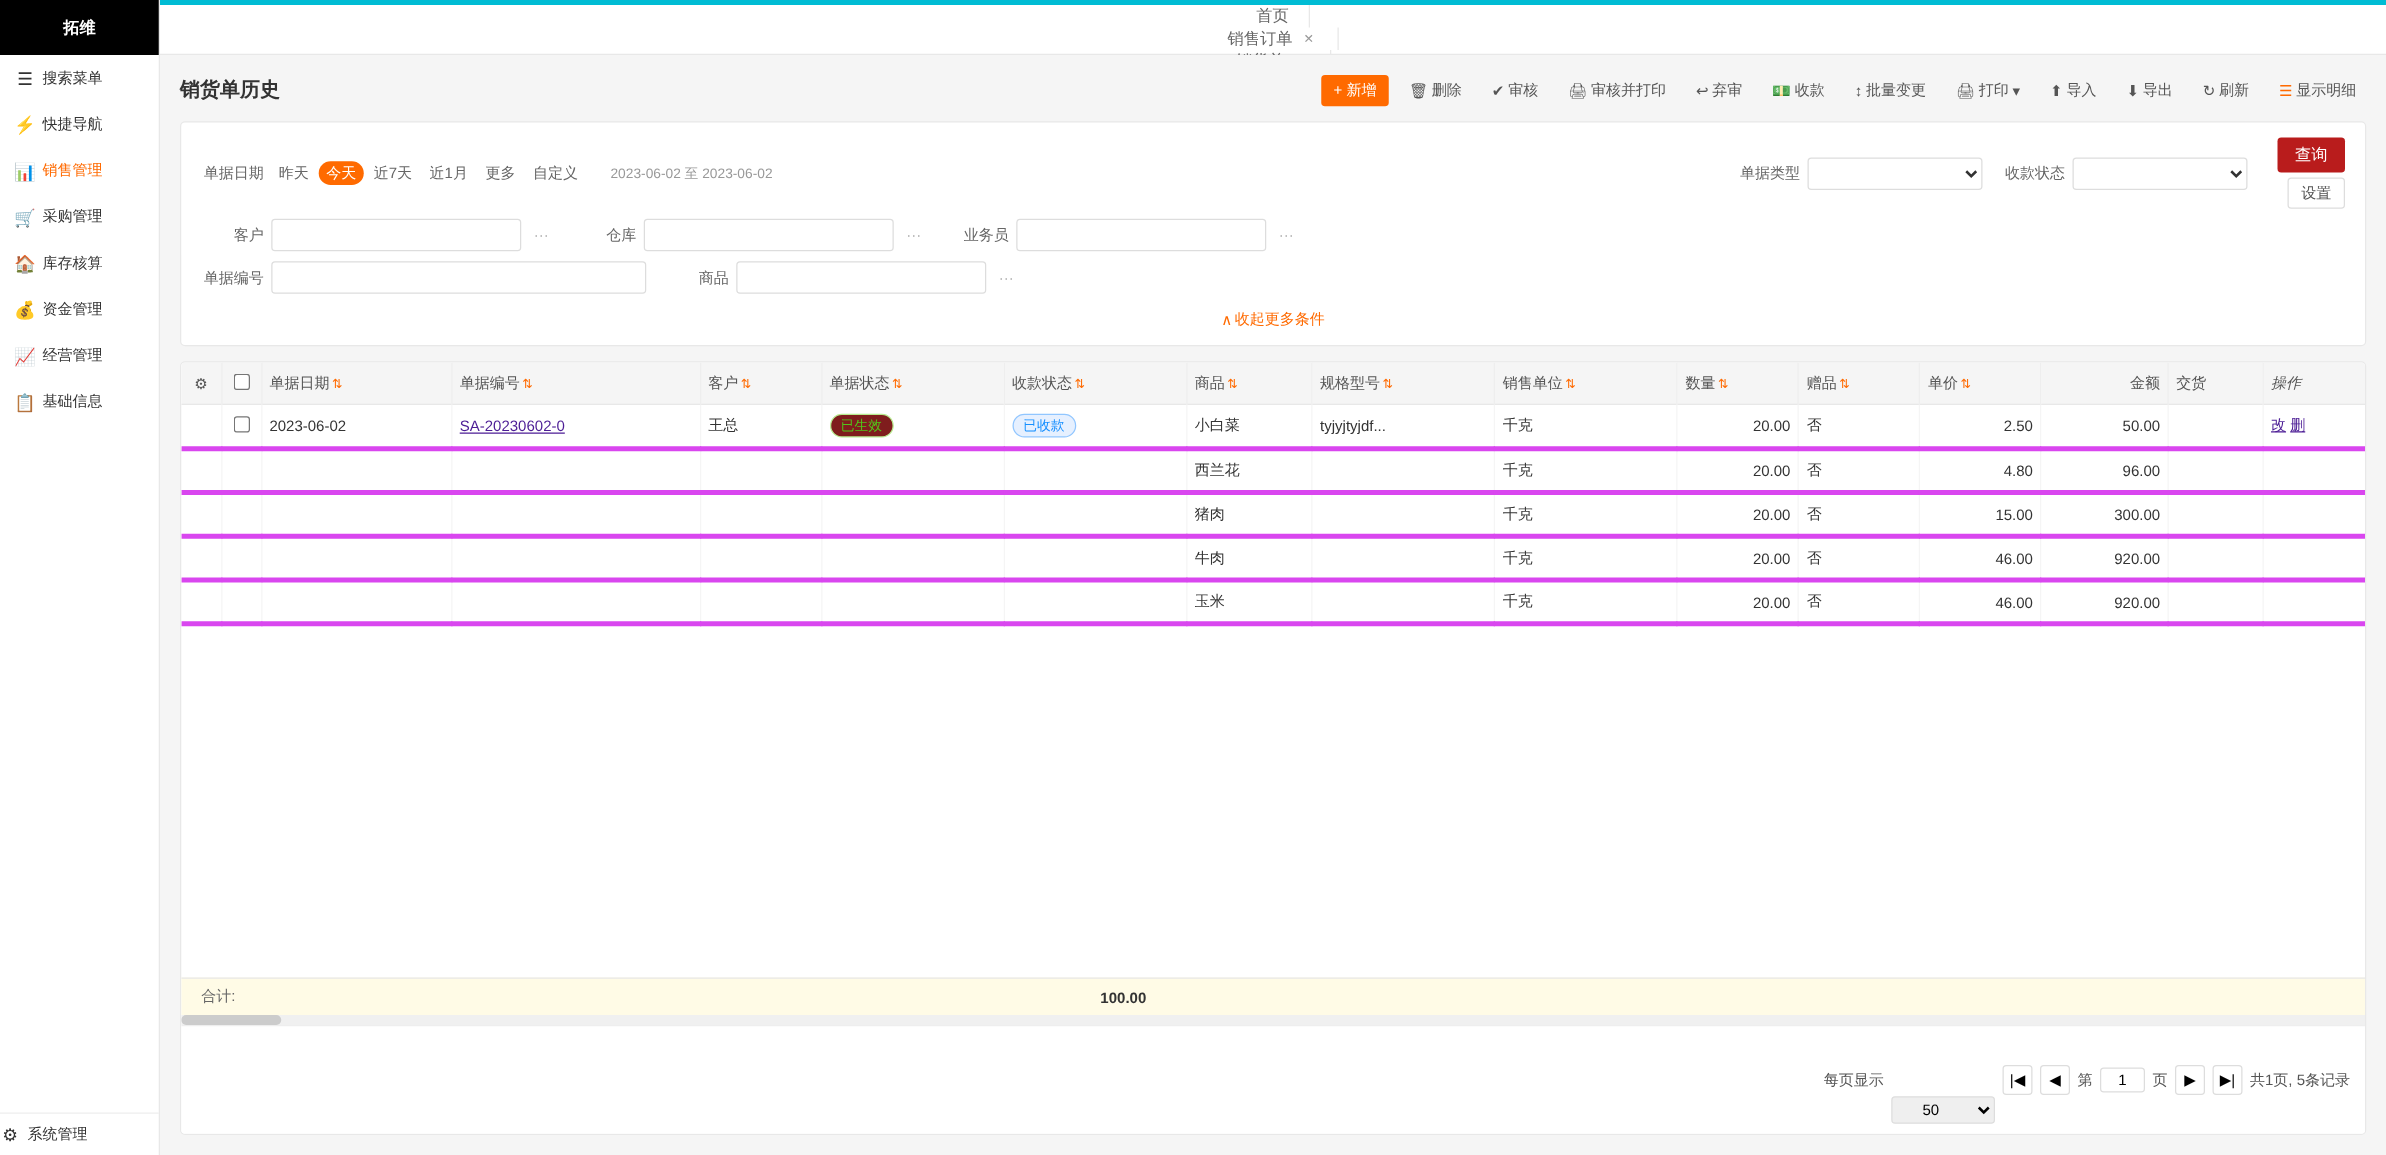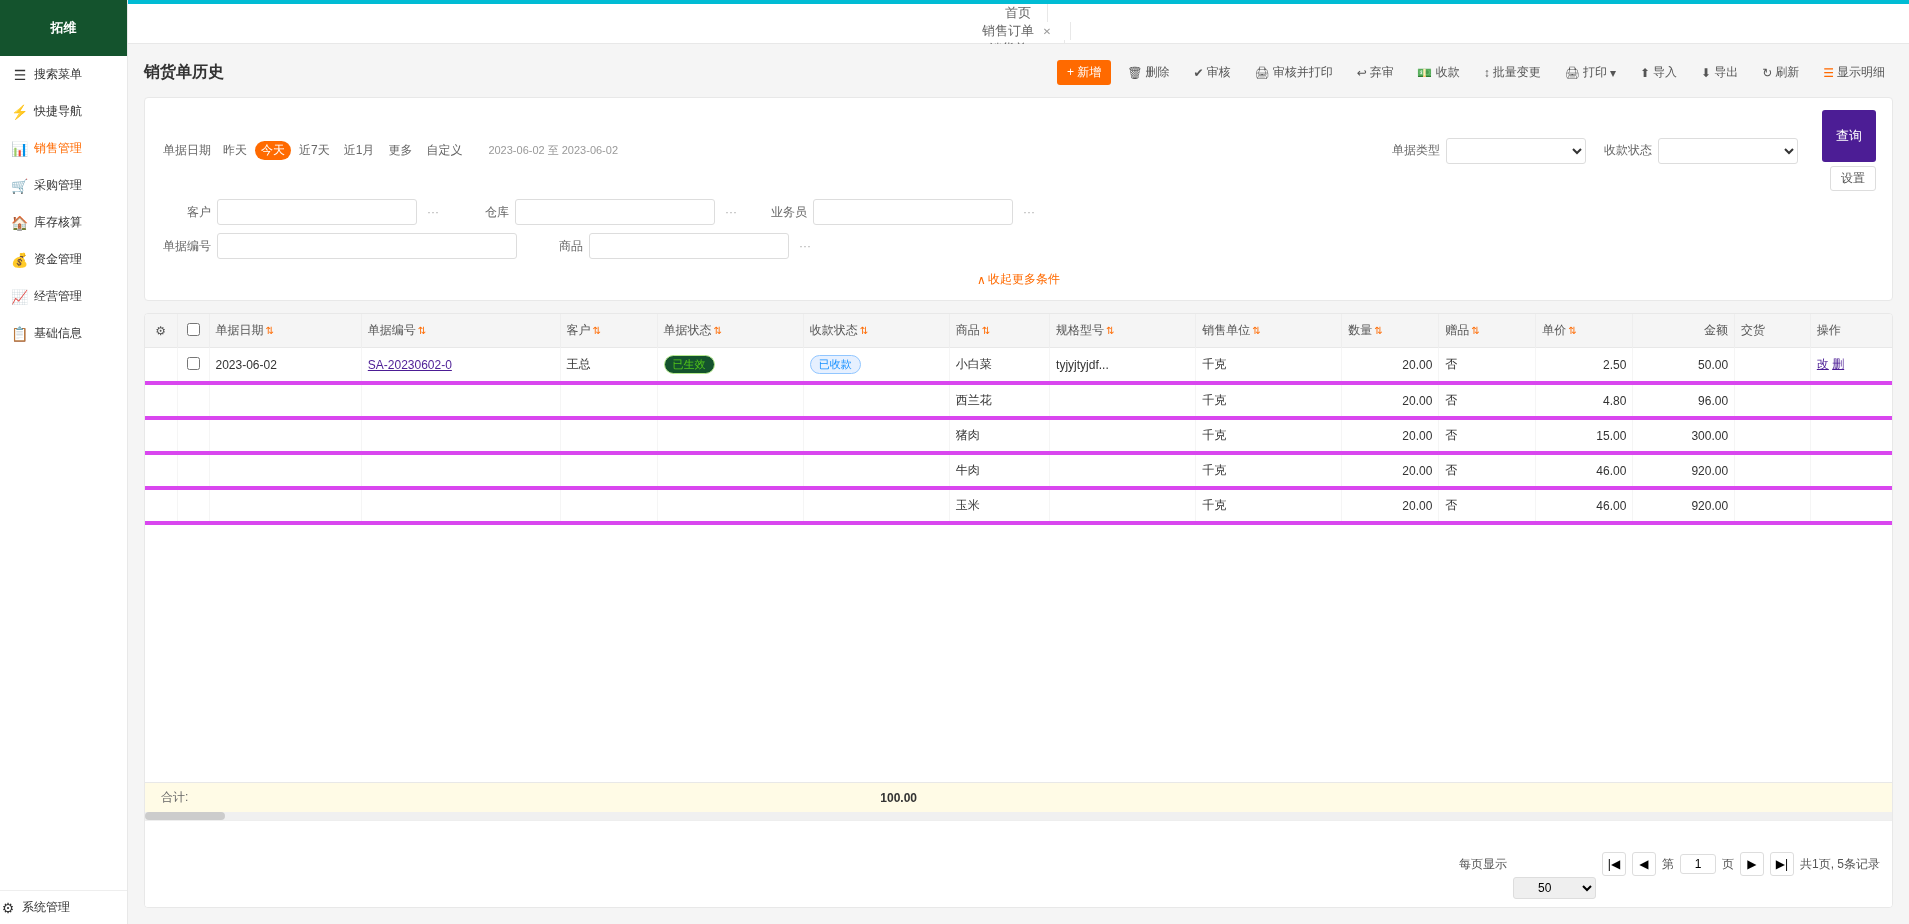--- a/index.html
+++ b/index.html
@@ -1,20 +1,20 @@
 <!DOCTYPE html>
 <html><head>
   <meta charset="utf-8">
   <style>
     * { box-sizing: border-box; margin: 0; padding: 0; }
     body { font-family: 'Microsoft YaHei', Arial, sans-serif; font-size: 12px; background: #f5f5f5; display: flex; height: 924px; overflow: hidden; }
 
     
     .sidebar { width: 128px; background: #fff; border-right: 1px solid #e8e8e8; display: flex; flex-direction: column; height: 100%; }
-    .sidebar-logo { height: 56px; background: #14532d; display: flex; align-items: center; justify-content: center; color: #fff; font-size: 13px; font-weight: bold; padding: 0 8px; }
+    .sidebar-logo { height: 44px; background: #000000; display: flex; align-items: center; justify-content: center; color: #fff; font-size: 13px; font-weight: bold; padding: 0 8px; }
     .sidebar-item { display: flex; align-items: center; padding: 10px 12px; cursor: pointer; color: #333; font-size: 12px; gap: 6px; }
     .sidebar-item.active { color: #ff6a00; }
     .sidebar-icon { width: 16px; height: 16px; display: inline-flex; align-items: center; justify-content: center; font-size: 14px; }
     .sidebar-bottom { margin-top: auto; border-top: 1px solid #eee; padding: 8px 0; }
 
     
     .main { flex: 1; display: flex; flex-direction: column; overflow: hidden; }
 
     
     .tab-bar { background: #fff; border-bottom: 1px solid #e8e8e8; display: flex; align-items: center; height: 40px; padding: 0 0; flex-direction: column; }
@@ -50,29 +50,29 @@
     .date-btn.active { background: #ff6a00; color: #fff; border-radius: 10px; }
     .date-range { color: #999; font-size: 11px; }
     .filter-collapse { display: flex; justify-content: center; padding: 4px 0 0; }
     .collapse-btn { color: #ff6a00; cursor: pointer; font-size: 12px; display: flex; align-items: center; gap: 2px; }
 
     
     .table-wrapper { background: #fff; border: 1px solid #e8e8e8; border-radius: 4px; flex: 1; overflow: hidden; display: flex; flex-direction: column; }
     table { width: 100%; border-collapse: collapse; font-size: 12px; }
     thead tr { background: #f5f5f5; border-bottom: 1px solid #e8e8e8; }
     thead th { padding: 8px 6px; text-align: left; color: #555; font-weight: 500; white-space: nowrap; border-right: 1px solid #eee; }
-    thead th:last-child { border-right: none; }
+    thead th:last-child { border-right: none; font-style: italic; }
     tbody tr { border-bottom: 4px solid #d946ef; }
     tbody td { padding: 7px 6px; color: #333; border-right: 1px solid #f5f5f5; }
     tbody td:last-child { border-right: none; }
     .col-sort { display: flex; align-items: center; gap: 2px; cursor: pointer; }
     .sort-icon { color: #ff6a00; font-size: 10px; }
 
     .badge { padding: 1px 8px; border-radius: 10px; font-size: 11px; display: inline-block; }
-    .badge-green { background: #14532d; color: #52c41a; border: 1px solid #b7eb8f; }
+    .badge-green { background: #7f1d1d; color: #52c41a; border: 1px solid #b7eb8f; }
     .badge-blue { background: #e6f0ff; color: #1890ff; border: 1px solid #91c6ff; }
 
     .action-link { color: #4c1d95; cursor: pointer; font-size: 12px; text-decoration: underline; }
 
     
     .table-footer { background: #fffbe6; border-top: 1px solid #e8e8e8; padding: 6px 0; margin-top: 44px; }
     .footer-row { display: flex; align-items: center; }
     .footer-label { width: 200px; padding-left: 16px; color: #666; }
     .footer-qty { width: 520px; text-align: right; padding-right: 8px; font-weight: bold; color: #333; }
     .footer-amount { text-align: right; padding-right: 12px; font-weight: bold; color: #333; flex: 1; }
@@ -84,21 +84,21 @@
     .page-btn:disabled { color: #ccc; cursor: default; }
     .page-input { width: 36px; border: 1px solid #ddd; border-radius: 3px; padding: 2px 4px; text-align: center; font-size: 12px; }
 
     .scrollbar-h { height: 8px; background: #f0f0f0; }
     .scrollbar-thumb { height: 8px; width: 80px; background: #ccc; border-radius: 4px; }
 
     
     .teal-header { background: #00bcd4; height: 4px; }
 
     
-    .btn-query { background: #4c1d95; color: #fff; border: none; border-radius: 3px; padding: 17px 14px; cursor: pointer; font-size: 13px; }
+    .btn-query { background: #b91c1c; color: #fff; border: none; border-radius: 3px; padding: 5px 14px; cursor: pointer; font-size: 13px; }
     .btn-settings { background: #fff; color: #555; border: 1px solid #ddd; border-radius: 3px; padding: 3px 10px; cursor: pointer; font-size: 12px; margin-top: 4px; display: block; }
   </style>
 </head>
 <body>
 
 <div class="sidebar">
   <div class="sidebar-logo">
     <span>拓维</span>
   </div>
   <div class="sidebar-item">

